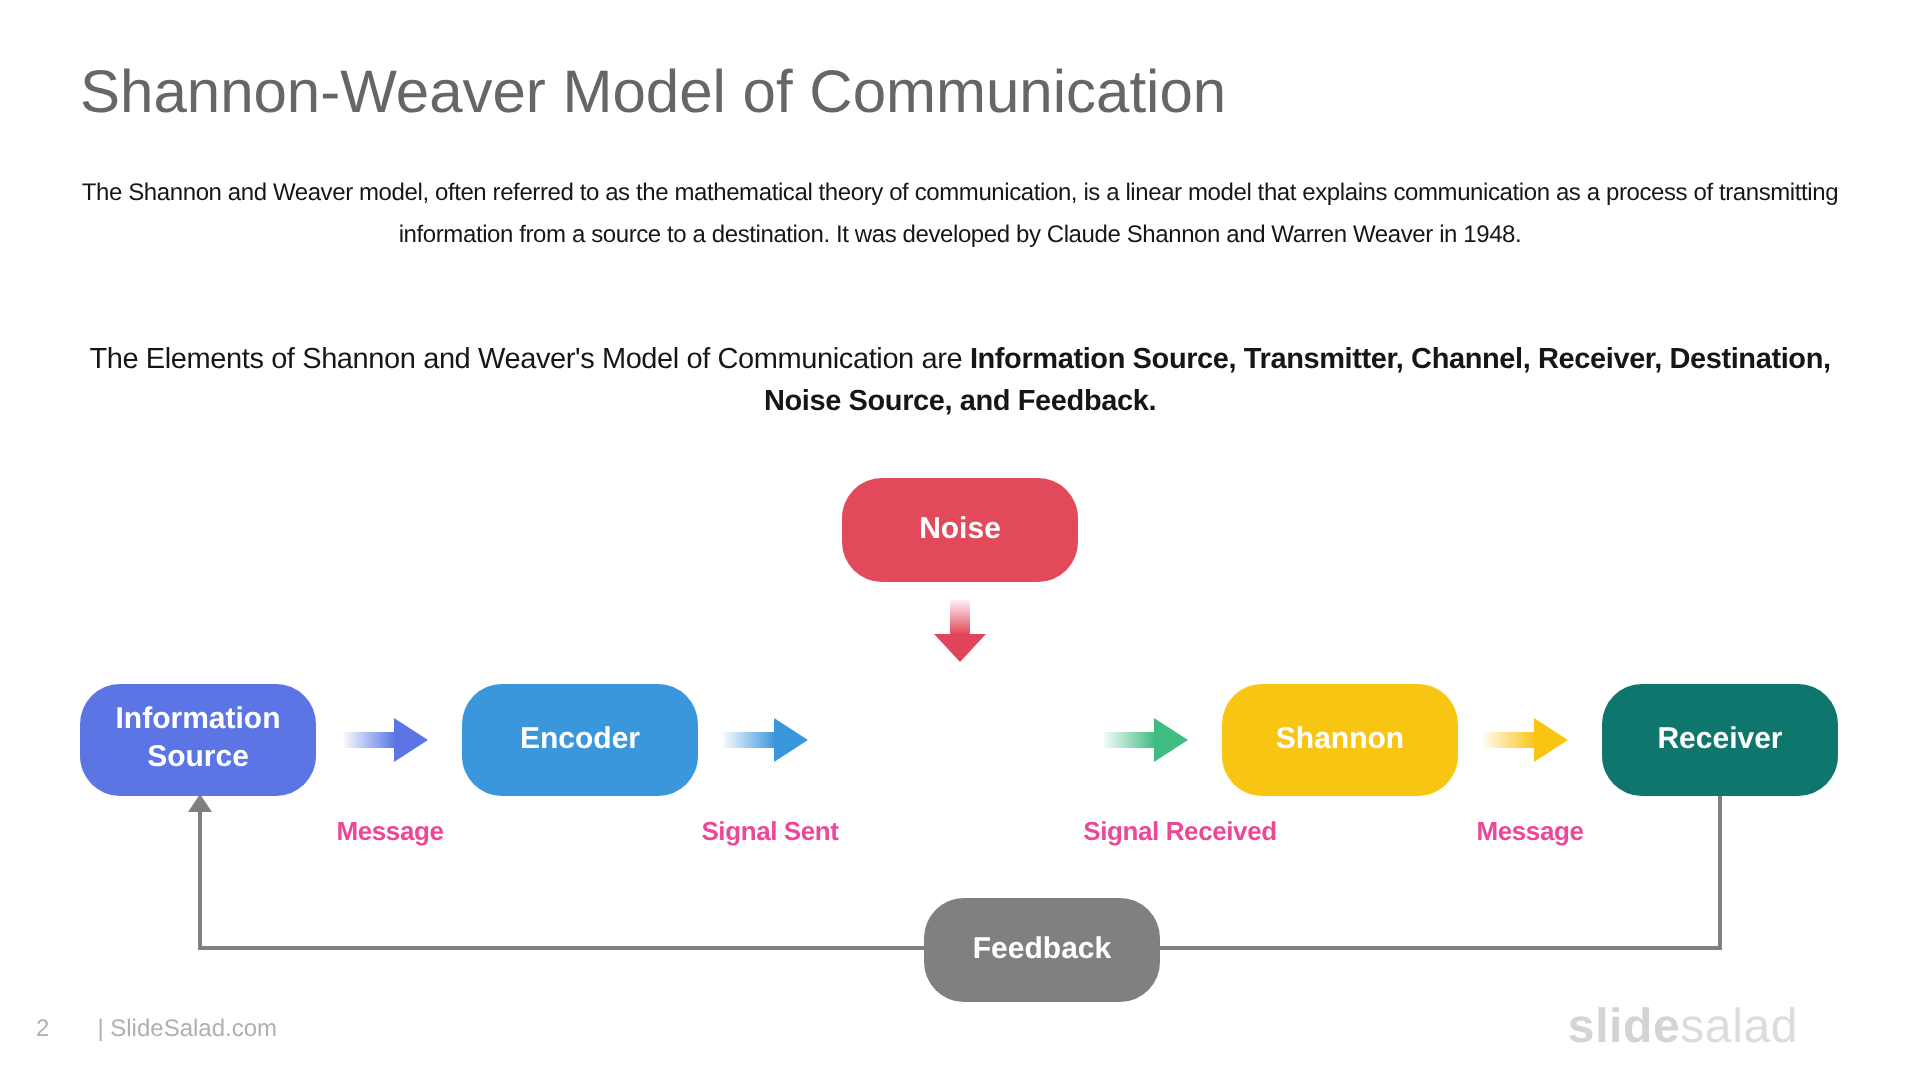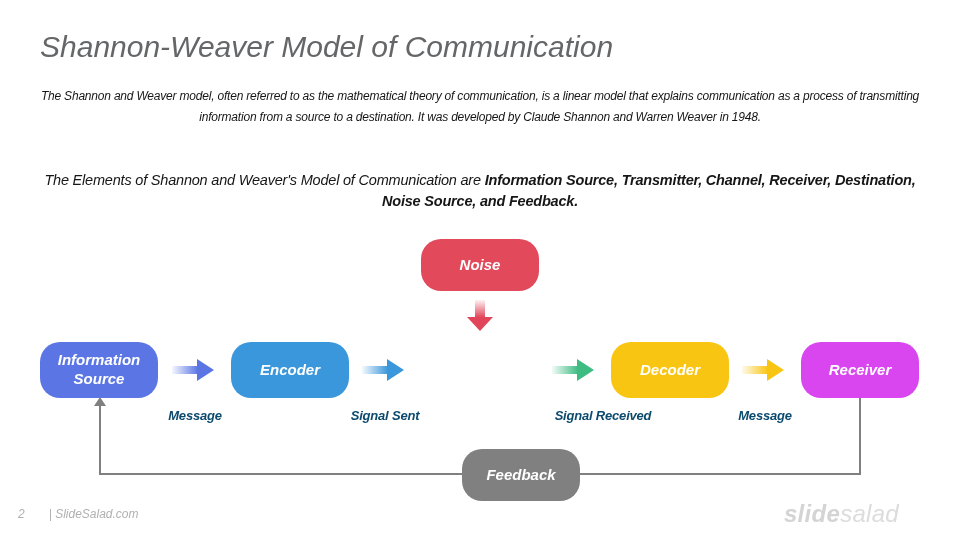--- a/index.html
+++ b/index.html
@@ -4,21 +4,20 @@
 <style>
   * { margin: 0; padding: 0; box-sizing: border-box; }
   html, body { background: #ffffff; }
   .slide {
     position: relative;
     width: 932px;
     height: 540px;
     background: #ffffff;
     overflow: hidden;
     font-family: "Liberation Sans", sans-serif;
-    font-style: italic;
   }
   .title {
     position: absolute;
     left: 40px; top: 30px;
     font-size: 30px;
     font-weight: 400;
     color: #656668;
     letter-spacing: 0;
   }
   .intro {
@@ -88,24 +87,24 @@
     border-left: 13px solid transparent;
     border-right: 13px solid transparent;
     border-top: 14px solid #E0455A;
   }
   .edge-label {
     position: absolute;
     top: 408px; width: 140px;
     text-align: center;
     font-size: 13px;
     font-weight: 700;
-    color: #0c4a6e;
+    color: #ec4899;
     letter-spacing: -0.2px;
   }
-  .el1 { left: 125px; } .el2 { left: 315px; } .el3 { left: 533px; } .el4 { left: 695px; }
+  .el1 { left: 125px; } .el2 { left: 315px; } .el3 { left: 520px; } .el4 { left: 695px; }
   .fb-line { position: absolute; background: #808080; z-index: 1; }
   .fb-line-right { left: 859px; top: 398px; width: 2px; height: 76px; }
   .fb-line-horiz { left: 99px;  top: 473px; width: 762px; height: 2px; }
   .fb-line-left  { left: 99px;  top: 404px; width: 2px; height: 70px; }
   .fb-arrowhead {
     position: absolute; left: 94px; top: 397px; width: 0; height: 0; z-index: 1;
     border-left: 6px solid transparent;
     border-right: 6px solid transparent;
     border-bottom: 9px solid #808080;
   }
@@ -133,22 +132,22 @@
   <p class="elements"><span>The Elements of Shannon and Weaver's Model of Communication are </span><span class="bold">Information Source, Transmitter, Channel, Receiver, Destination, Noise Source, and Feedback.</span></p>
 
   <div class="node noise-box" style="background: rgb(226, 74, 92);">Noise</div>
   <div class="noise-arrow">
     <div class="stem"></div>
     <div class="head"></div>
   </div>
 
   <div class="node node-top n-info" style="background: rgb(91, 118, 228);">Information Source</div>
   <div class="node node-top n-encoder" style="background: rgb(59, 151, 219);">Encoder</div>
-  <div class="node node-top n-decoder" style="background: rgb(249, 197, 19);">Decoder</div>
-  <div class="node node-top n-receiver" style="background: #d946ef;">Receiver</div>
+  <div class="node node-top n-decoder" style="background: rgb(249, 197, 19);">Shannon</div>
+  <div class="node node-top n-receiver" style="background: #0f766e;">Receiver</div>
 
   <div class="flow-arrow fa1">
     <div class="stem"></div>
     <div class="head"></div>
   </div>
   <div class="flow-arrow fa2">
     <div class="stem"></div>
     <div class="head"></div>
   </div>
   <div class="flow-arrow fa3">

